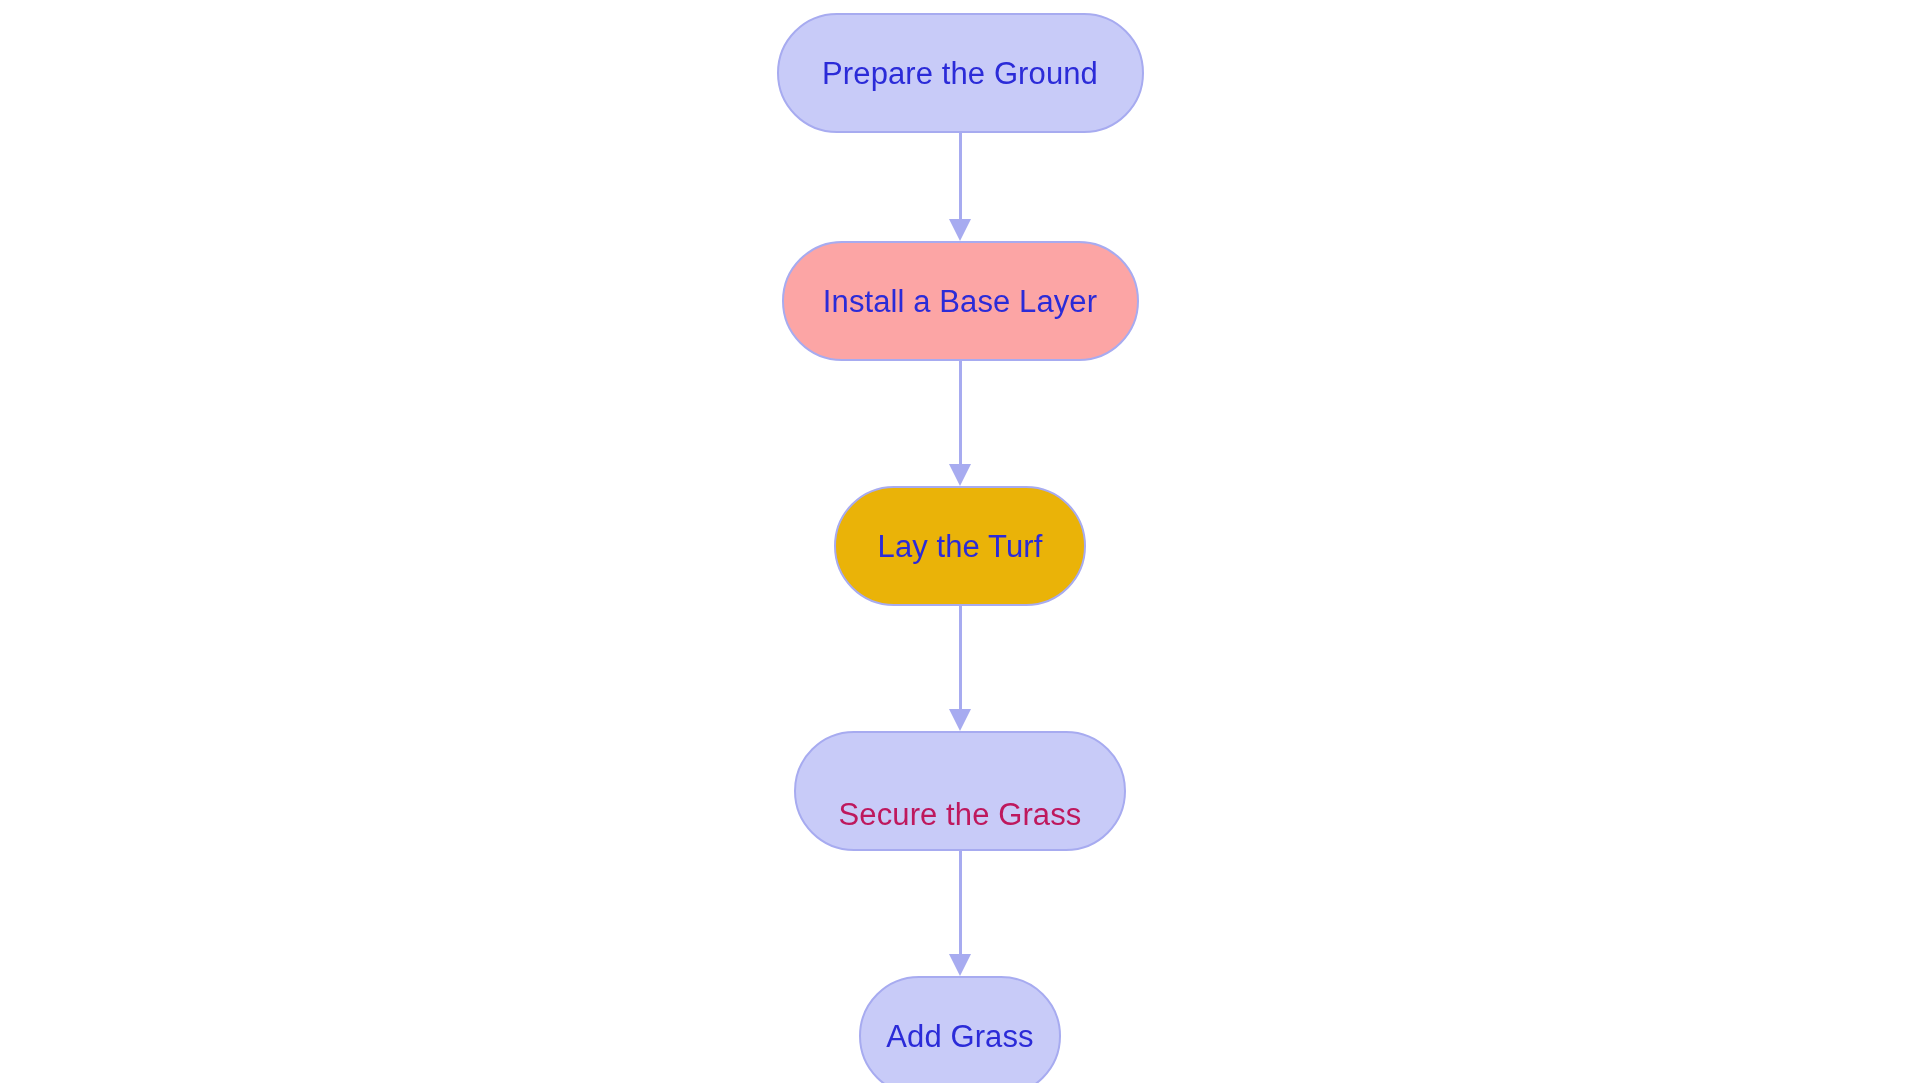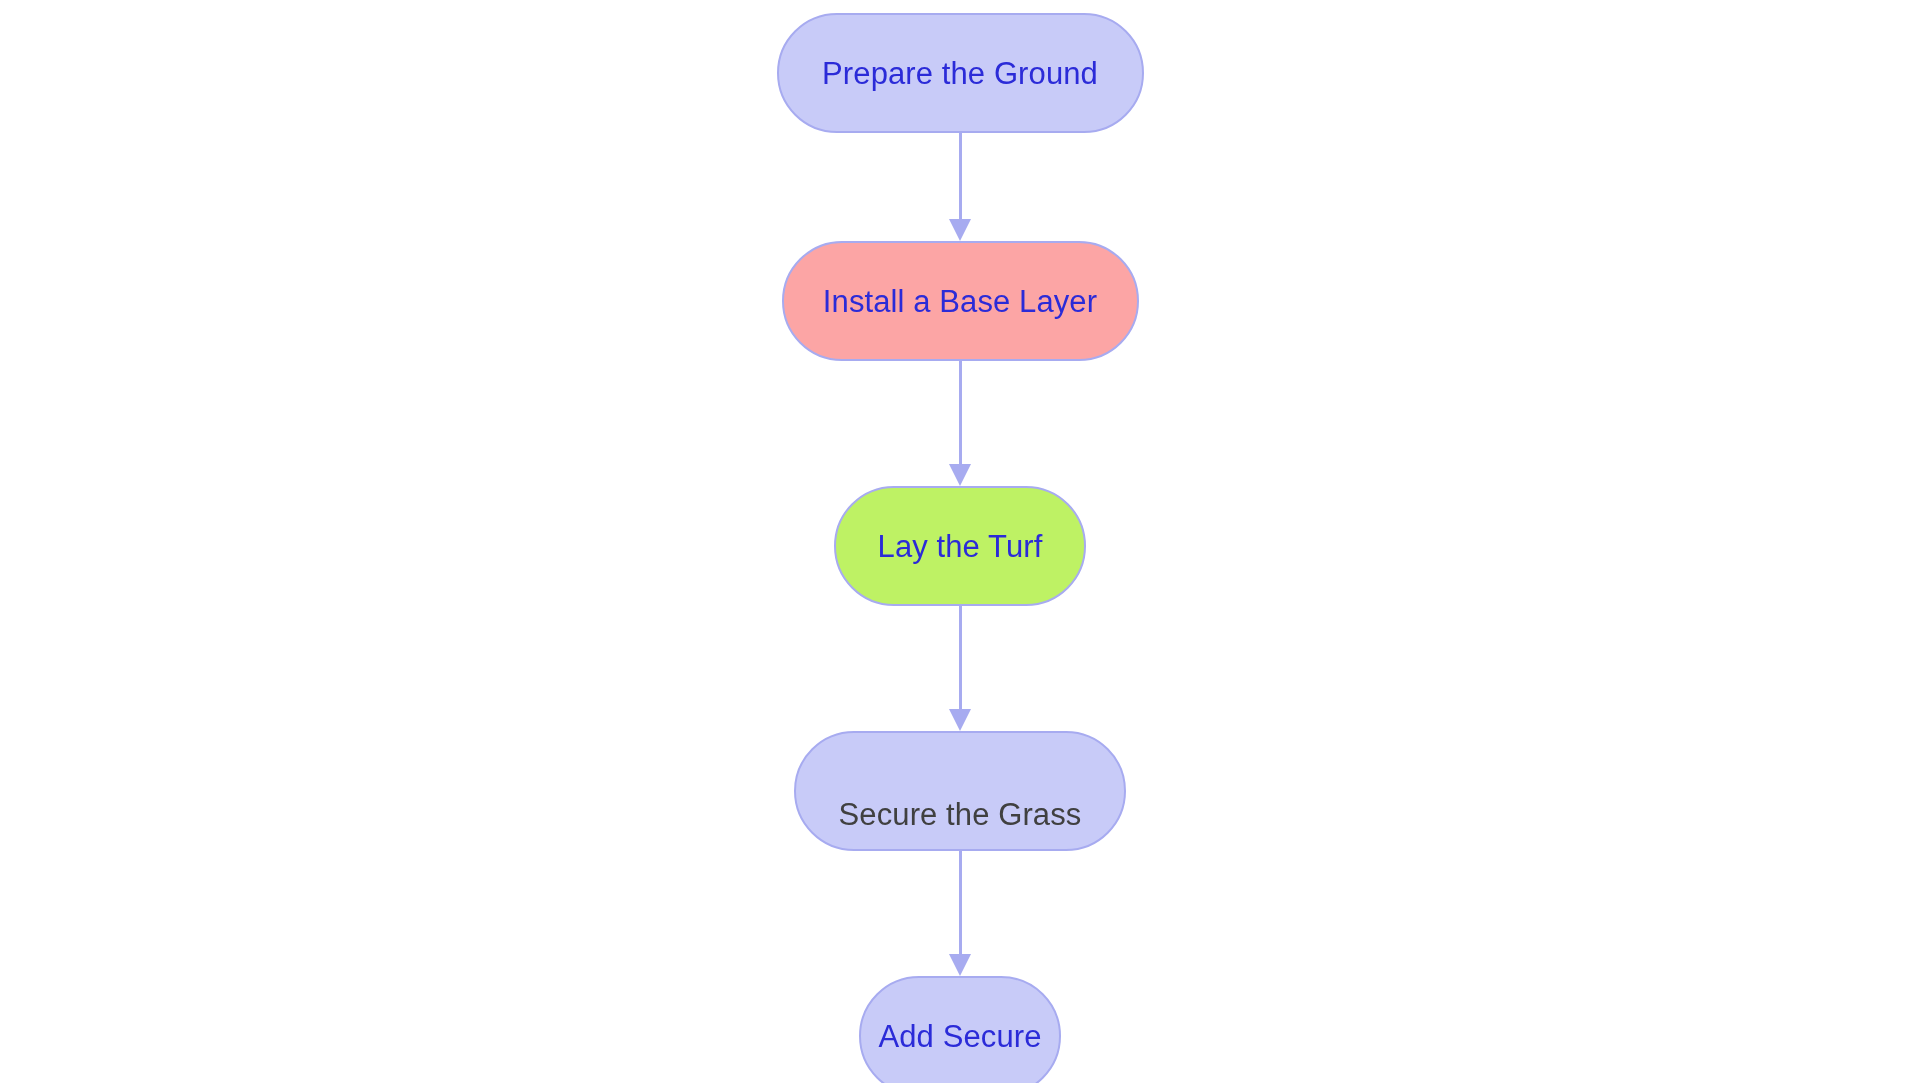--- a/index.html
+++ b/index.html
@@ -112,36 +112,36 @@
 
     <div class="node w-2" style="background: #fca5a5; border-color: rgb(167, 171, 240);">
       <span class="node-label" style="color: rgb(43, 43, 216);">Install a Base Layer</span>
     </div>
 
     <div class="connector gap-2">
       <div class="connector-shaft" style="background: rgb(167, 171, 240);"></div>
       <div class="connector-head" style="border-top-color: rgb(167, 171, 240);"></div>
     </div>
 
-    <div class="node w-3" style="background: #bef264; border-color: rgb(167, 171, 240);">
+    <div class="node w-3" style="background: #eab308; border-color: rgb(167, 171, 240);">
       <span class="node-label" style="color: rgb(43, 43, 216);">Lay the Turf</span>
     </div>
 
     <div class="connector gap-3">
       <div class="connector-shaft" style="background: rgb(167, 171, 240);"></div>
       <div class="connector-head" style="border-top-color: rgb(167, 171, 240);"></div>
     </div>
 
     <div class="node w-4" style="background: rgb(200, 203, 248); border-color: rgb(167, 171, 240);">
-      <span class="node-label" style="color: #404040; margin-top: 47px;">Secure the Grass</span>
+      <span class="node-label" style="color: #be185d; margin-top: 47px;">Secure the Grass</span>
     </div>
 
     <div class="connector gap-4">
       <div class="connector-shaft" style="background: rgb(167, 171, 240);"></div>
       <div class="connector-head" style="border-top-color: rgb(167, 171, 240);"></div>
     </div>
 
     <div class="node w-5" style="background: rgb(200, 203, 248); border-color: rgb(167, 171, 240);">
-      <span class="node-label" style="color: rgb(43, 43, 216);">Add Secure</span>
+      <span class="node-label" style="color: rgb(43, 43, 216);">Add Grass</span>
     </div>
 
   </div>
 </div>
 
 </body></html>

